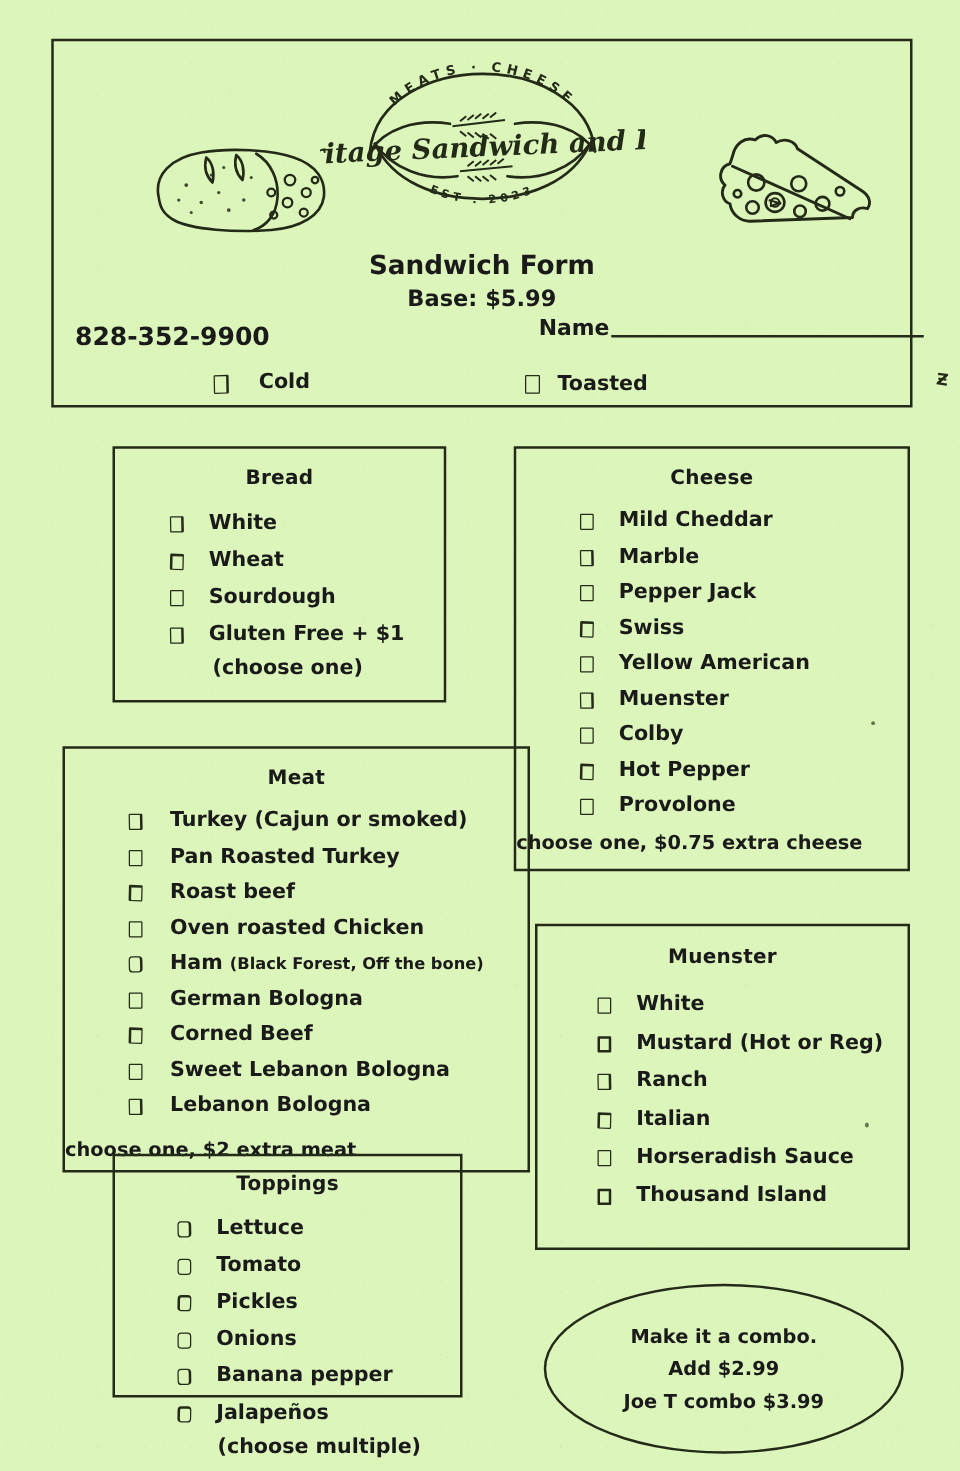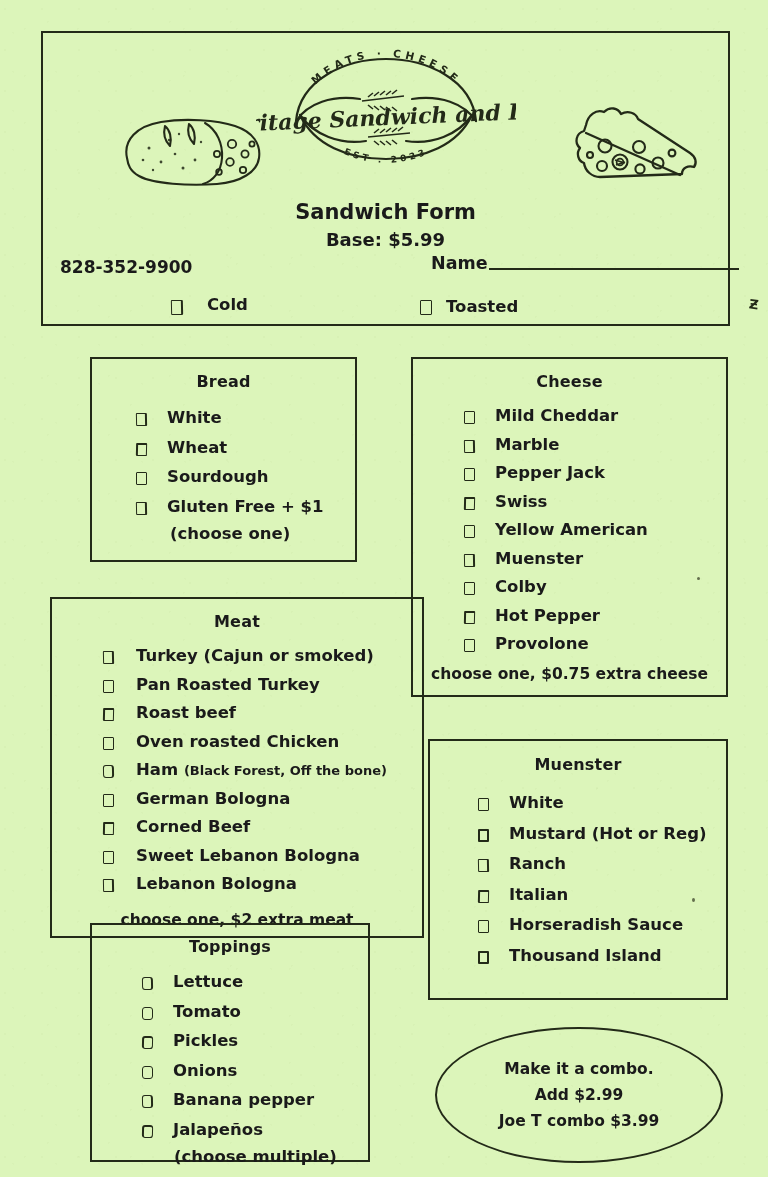--- a/index.html
+++ b/index.html
@@ -60,21 +60,20 @@
     flex: 0 0 auto;
     margin-top: 3px;
     border-radius: 1px;
   }
   .cbx.wob { border-width: 1.4px 2px 1.8px 1.6px; transform: rotate(-1.2deg); }
   .cbx.wob2 { border-width: 2px 1.4px 1.4px 2px; transform: rotate(1.4deg); }
   .opt-label { margin-left: 20px; }
   .note {
     font-size: 15.5px;
     font-weight: bold;
-    text-align: center;
   }
   .sub-note {
     font-size: 16.5px;
     font-weight: 700;
   }
   
   #header-box { left: 41px; top: 31px; width: 689px; height: 295px; }
   #logo-wrap {
     position: absolute;
     left: 50%;
@@ -88,21 +87,21 @@
   #form-title {
     position: absolute; top: 167px; left: 0; width: 100%;
     text-align: center; font-size: 21px; font-weight: bold;
   }
   #base-price {
     position: absolute; top: 196px; left: 0; width: 100%;
     text-align: center; font-size: 18px; font-weight: 600;
   }
   #phone {
     position: absolute; top: 224px; left: 17px;
-    font-size: 17px; font-weight: 600;
+    font-size: 20px; font-weight: 600;
   }
   #name-field {
     position: absolute; top: 220px; left: 388px;
     display: flex; align-items: flex-end;
   }
   #name-label { font-size: 17.5px; font-weight: bold; }
   #name-rule {
     display: inline-block; width: 250px; height: 0;
     border-bottom: 2.6px solid #232a18; margin-bottom: 3px; margin-left: 1px;
   }
@@ -134,21 +133,21 @@
   #meat-box .opt { margin-bottom: 12px; }
   #meat-box .opt-label { margin-left: 22px; }
   .paren-small { font-size: 13px; font-weight: bold; }
   #meat-note { margin-top: 18px; }
   
   #dressings-box { left: 428px; top: 739px; width: 300px; height: 261px; }
   #dressings-box .sec-title { margin-top: 14px; }
   #dressings-box .opt-list { margin-top: 21px; margin-left: 48px; }
   #dressings-box .opt { margin-bottom: 14px; }
   
-  #toppings-box { left: 90px; top: 923px; width: 280px; height: 239px; }
+  #toppings-box { left: 90px; top: 923px; width: 280px; height: 195px; }
   #toppings-box .sec-title { margin-top: 12px; }
   #toppings-box .opt-list { margin-top: 18px; margin-left: 50px; }
   #toppings-box .opt { margin-bottom: 13px; }
   #toppings-choose { margin-left: 82px; margin-top: -4px; }
   
   #combo-oval {
     position: absolute;
     left: 435px; top: 1027px; width: 288px; height: 136px;
     border: 2.6px solid #232a18;
     border-radius: 50%;

